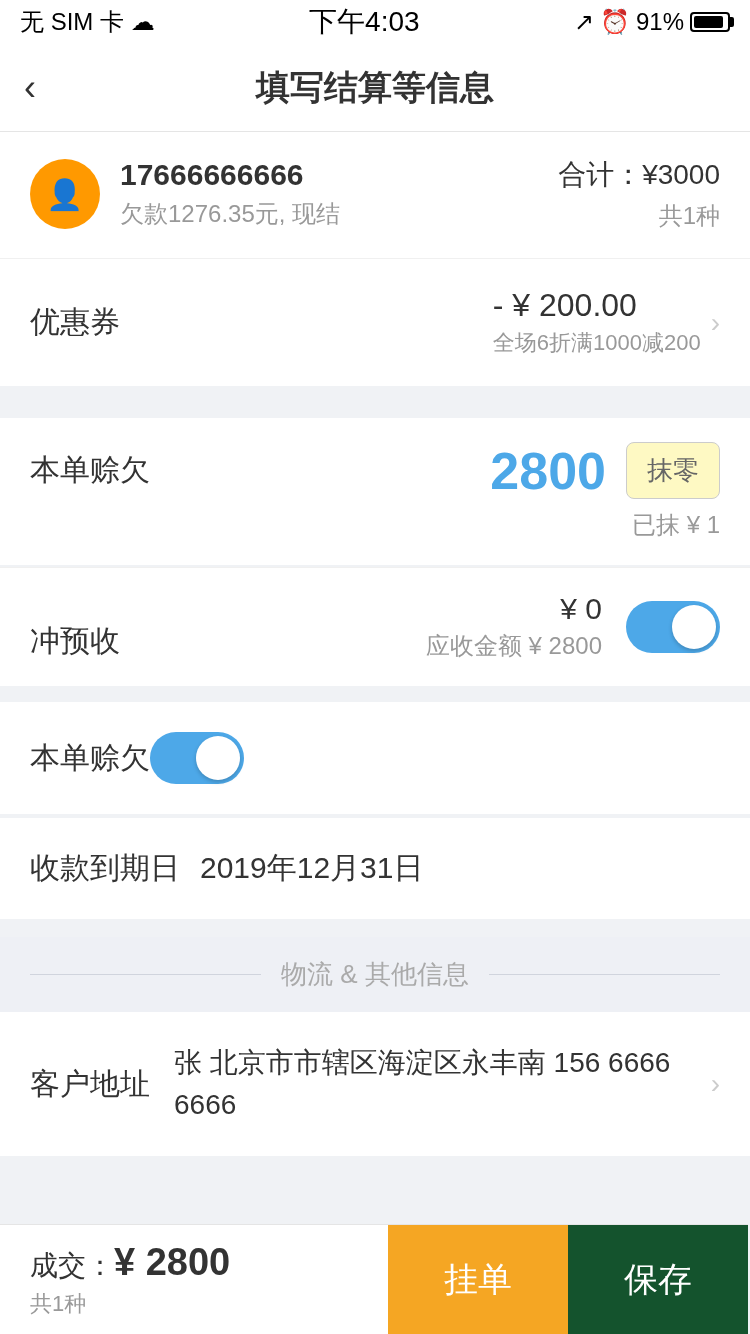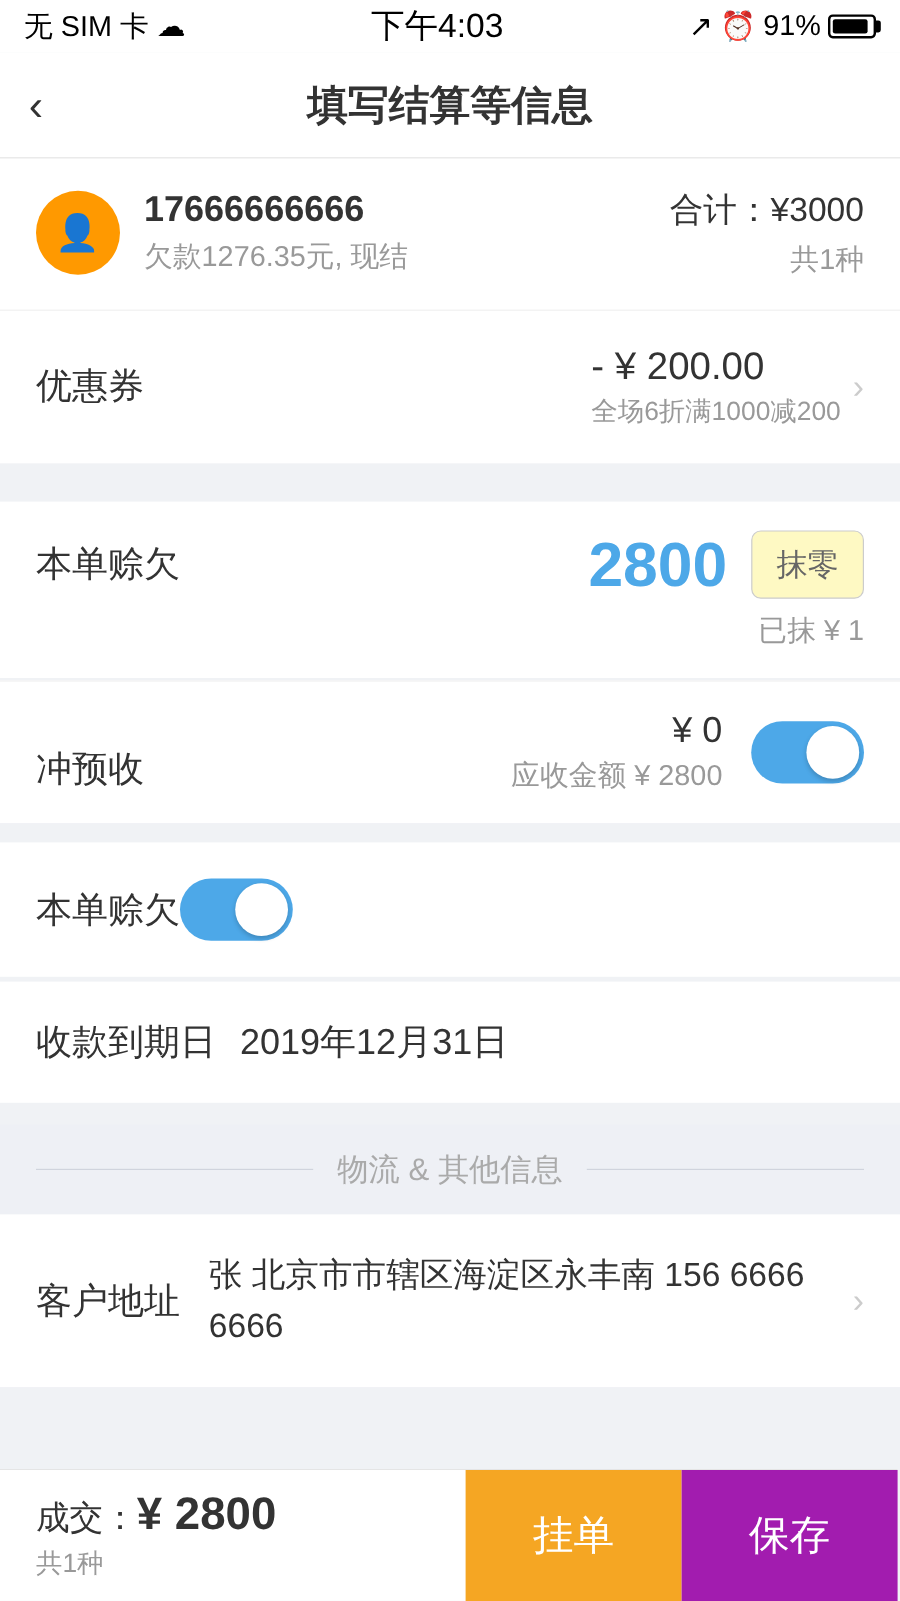--- a/index.html
+++ b/index.html
@@ -225,21 +225,21 @@
       height: 110px;
       min-width: 180px;
       display: flex; align-items: center; justify-content: center;
       font-size: 34px;
       color: #fff;
       cursor: pointer;
       font-weight: 500;
       padding: 0 30px;
     }
     .btn-hold { background: #f5a623; }
-    .btn-save { background: #a21caf; }
+    .btn-save { background: #14532d; }
 
     
     .gray-space {
       height: 160px;
       background: #f0f2f5;
     }
   </style>
 </head>
 <body>
 

